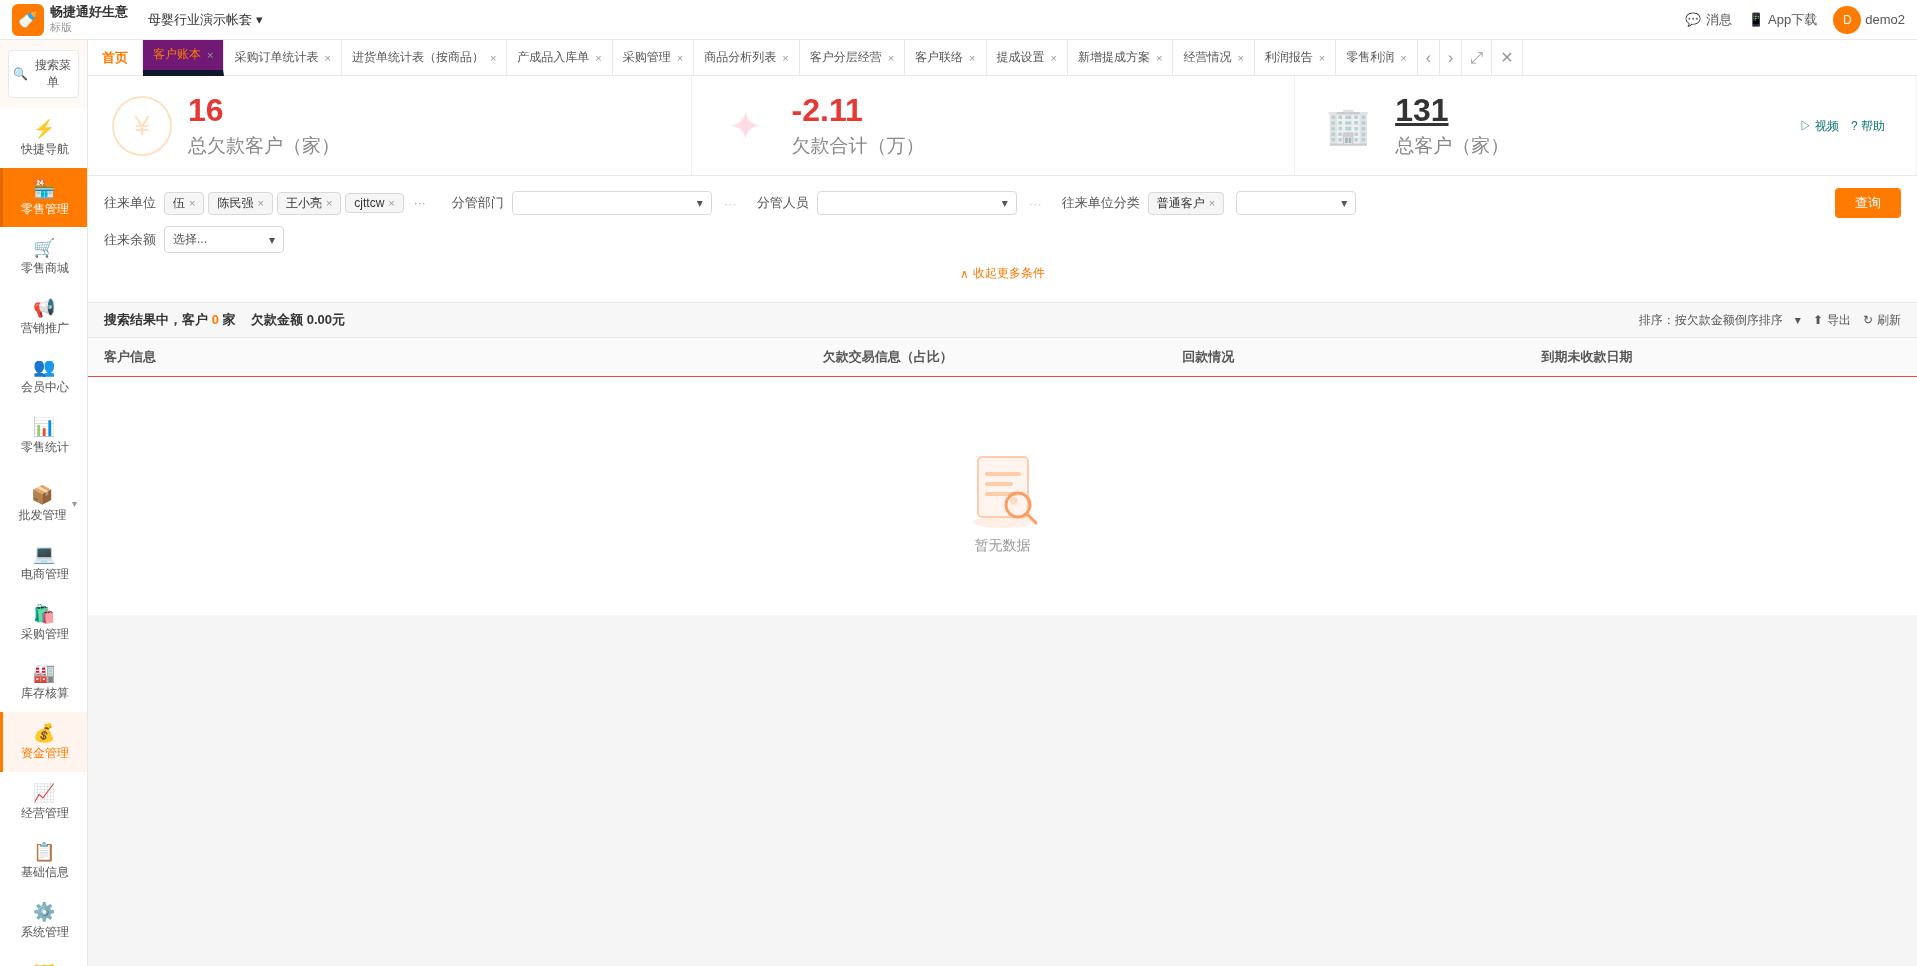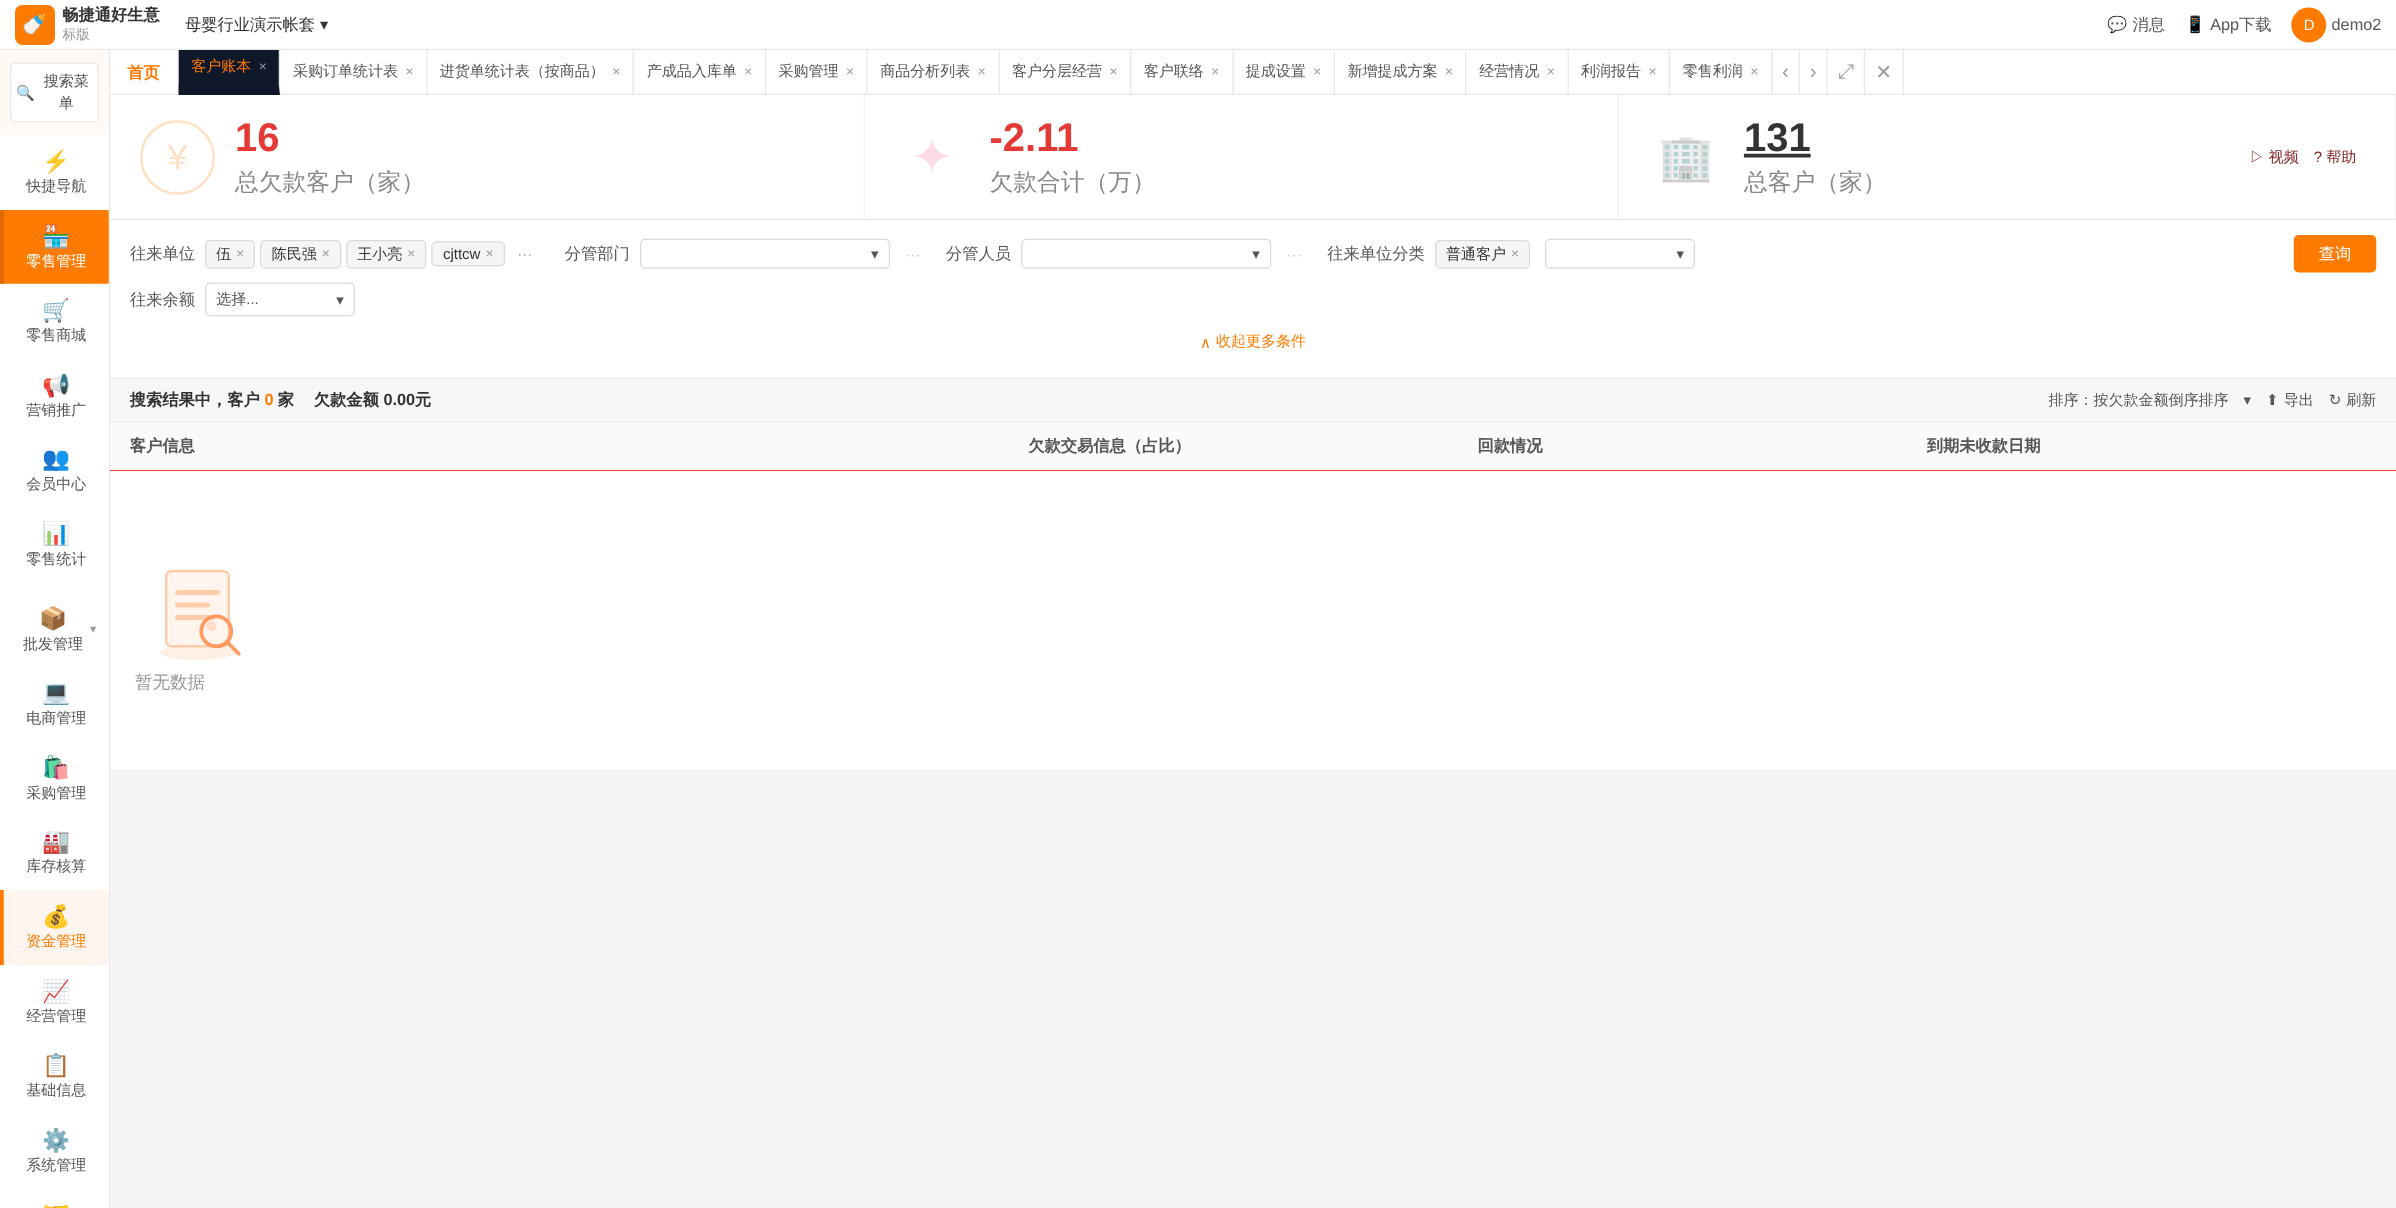--- a/index.html
+++ b/index.html
@@ -31,36 +31,36 @@
     .sidebar-nav-label { font-size: 12px; text-align: center; line-height: 1.3; }
     .sidebar-divider { height: 1px; background: #f0f0f0; margin: 4px 0; }
 
     
     .content-area { flex: 1; display: flex; flex-direction: column; overflow: hidden; }
 
     
     .tab-bar { background: #fff; border-bottom: 1px solid #e8e8e8; display: flex; align-items: center; flex-shrink: 0; height: 36px; }
     .tab-item { display: flex; align-items: center; padding: 0 10px; height: 36px; border-right: 1px solid #e8e8e8; font-size: 12px; cursor: pointer; white-space: nowrap; color: #555; flex-shrink: 0; }
     .tab-item:first-child { font-size: 13px; color: #ff7a00; font-weight: bold; padding: 0 14px; }
-    .tab-item.active { background: #0f172a; color: #ff7a00; border-bottom: 8px solid #0f172a; }
+    .tab-item.active { background: #701a75; color: #ff7a00; border-bottom: 6px solid #0f172a; }
     .tab-item .tab-close { margin-left: 6px; color: #999; font-size: 11px; }
     .tab-nav-btn { padding: 0 8px; cursor: pointer; color: #999; font-size: 16px; height: 36px; display: flex; align-items: center; border-right: 1px solid #e8e8e8; }
 
     
     .page-content { flex: 1; overflow-y: auto; padding: 0; background: #f5f5f5; }
 
     
     .stats-bar { background: #fff; display: flex; align-items: stretch; border-bottom: 1px solid #e8e8e8; min-height: 90px; position: relative; }
     .stat-item { flex: 1; display: flex; flex-direction: column; align-items: flex-start; justify-content: center; padding: 16px 24px; border-right: 1px solid #f0f0f0; position: relative; }
     .stat-item:last-child { border-right: none; }
     .stat-value { font-size: 32px; font-weight: bold; }
     .stat-value.red { color: #e53935; }
     .stat-value.dark { color: #333; text-decoration: underline; }
     .stat-label { font-size: 19px; color: #888; margin-top: 4px; }
-    .stats-bar-actions { display: flex; align-items: center; gap: 12px; padding: 0 16px; font-size: 12px; color: #7f1d1d; position: absolute; right: 16px; top: 50%; transform: translateY(-50%); }
+    .stats-bar-actions { display: flex; align-items: center; gap: 12px; padding: 0 16px; font-size: 12px; color: #0f766e; position: absolute; right: 16px; top: 50%; transform: translateY(-50%); }
 
     
     .filter-area { background: #fff; padding: 12px 16px; border-bottom: 1px solid #e8e8e8; }
     .filter-row { display: flex; align-items: center; gap: 8px; flex-wrap: wrap; margin-bottom: 8px; }
     .filter-row:last-child { margin-bottom: 0; }
     .filter-label { font-size: 13px; color: #555; white-space: nowrap; }
     .filter-tag-group { display: flex; align-items: center; gap: 4px; flex-wrap: wrap; }
     .filter-tag { display: flex; align-items: center; gap: 4px; background: #f5f5f5; border: 1px solid #d9d9d9; border-radius: 4px; padding: 2px 8px; font-size: 12px; color: #333; }
     .filter-tag .remove { color: #999; cursor: pointer; font-size: 11px; }
     .filter-more-btn { background: none; border: none; cursor: pointer; color: #999; font-size: 12px; padding: 2px 6px; }
@@ -71,21 +71,21 @@
 
     
     .result-bar { background: #f7f7f7; padding: 8px 16px; display: flex; align-items: center; justify-content: space-between; border-bottom: 1px solid #e8e8e8; }
     .result-info { font-size: 13px; color: #555; }
     .result-info span { color: #333; font-weight: bold; }
     .result-actions { display: flex; align-items: center; gap: 12px; font-size: 12px; color: #555; }
     .result-action-btn { display: flex; align-items: center; gap: 4px; cursor: pointer; color: #555; }
     .table-header { display: flex; align-items: center; padding: 10px 16px; background: #fafafa; border-bottom: 1px solid #ef4444; font-size: 13px; font-weight: bold; color: #555; }
     .table-col { flex: 1; }
     .table-col-customer { flex: 2; }
-    .empty-state { display: flex; flex-direction: column; justify-content: center; padding: 60px 20px; background: #fff; }
+    .empty-state { display: flex; flex-direction: column; align-items: center; justify-content: center; padding: 60px 20px; background: #fff; }
     .empty-text { font-size: 14px; color: #999; }
     .empty-img { width: 100px; height: 100px; display: flex; align-items: center; justify-content: center; }
   </style>
 </head>
 <body>
 
 <div class="top-bar">
   <div class="top-bar-left">
     <div class="logo-area">
       <div class="logo-icon">🍼</div>

